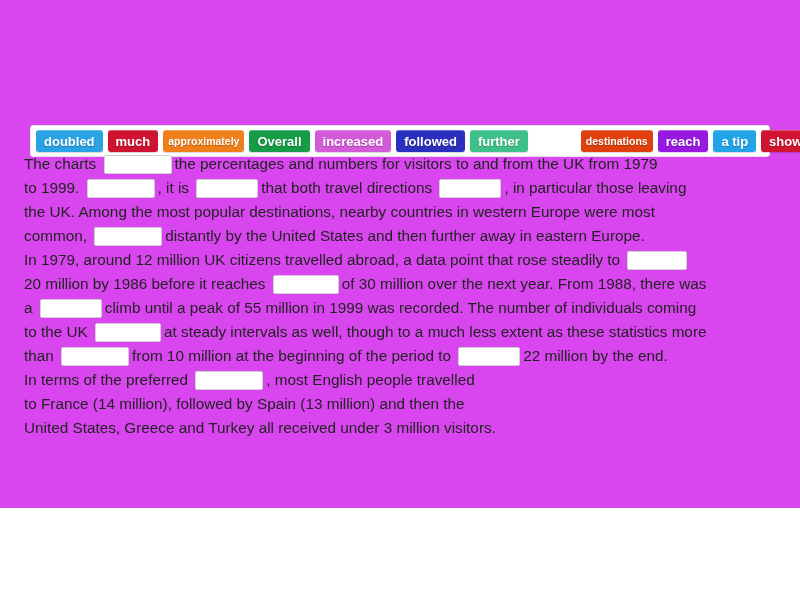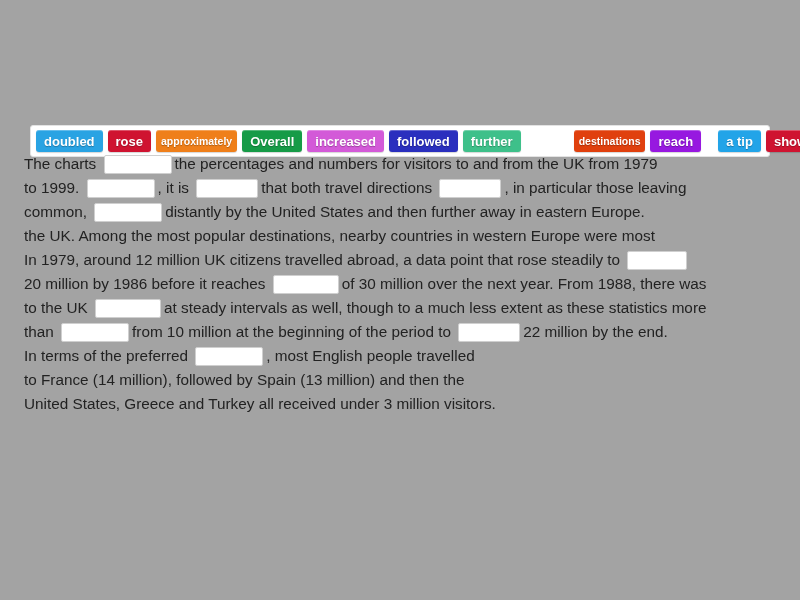--- a/index.html
+++ b/index.html
@@ -7,23 +7,23 @@
     padding: 0;
     width: 800px;
     height: 600px;
     background: #ffffff;
     font-family: "Liberation Sans", sans-serif;
   }
 
   #page {
     position: relative;
     width: 800px;
-    height: 600px;
+    height: 508px;
     overflow: hidden;
-    background: #a3a3a3;
+    background: #d946ef;
   }
 
   
   .wordbank {
     position: absolute;
     left: 30px;
     top: 125px;
     width: 740px;
     box-sizing: border-box;
     background: #ffffff;
@@ -90,40 +90,41 @@
   .blank.w3 { width: 58px; }
   .blank.w4 { width: 64px; }
 </style>
 </head>
 <body>
 
 <div id="page">
 
   <div class="wordbank" id="wordbank">
       <span class="chip" style="background: rgb(41, 163, 227);">doubled</span>
-      <span class="chip" style="background: rgb(207, 19, 48);">rose</span>
+      <span class="chip" style="background: rgb(207, 19, 48);">much</span>
       <span class="chip small" style="background: rgb(239, 127, 26);">approximately</span>
       <span class="chip" style="background: rgb(22, 155, 71);">Overall</span>
       <span class="chip" style="background: rgb(211, 90, 216);">increased</span>
       <span class="chip" style="background: rgb(42, 47, 190);">followed</span>
       <span class="chip" style="background: rgb(62, 192, 138);">further</span>
       <span class="chip small" style="background: rgb(224, 64, 14); margin-left: 48px;">destinations</span>
       <span class="chip" style="background: rgb(151, 24, 224);">reach</span>
-      <span class="chip" style="background: rgb(34, 164, 232); margin-left: 12px;">a tip</span>
+      <span class="chip" style="background: rgb(34, 164, 232);">a tip</span>
       <span class="chip" style="background: rgb(207, 19, 48);">show</span>
       <span class="chip" style="background: rgb(240, 138, 40);">consistent</span>
     </div>
 
   <div class="passage" id="passage">
       <div class="line"><span>The charts</span> <span class="blank w2"></span><span>the percentages and numbers for visitors to and from the UK from 1979</span> </div>
       <div class="line"><span>to 1999.</span> <span class="blank w2"></span><span>, it is</span> <span class="blank w1"></span><span>that both travel directions</span> <span class="blank w1"></span><span>, in particular those leaving</span> </div>
+      <div class="line"><span>the UK. Among the most popular destinations, nearby countries in western Europe were most</span> </div>
       <div class="line"><span>common,</span> <span class="blank w2"></span><span>distantly by the United States and then further away in eastern Europe.</span> </div>
-      <div class="line"><span>the UK. Among the most popular destinations, nearby countries in western Europe were most</span> </div>
       <div class="line"><span>In 1979, around 12 million UK citizens travelled abroad, a data point that rose steadily to</span> <span class="blank w3"></span></div>
       <div class="line"><span>20 million by 1986 before it reaches</span> <span class="blank w4"></span><span>of 30 million over the next year. From 1988, there was</span> </div>
+      <div class="line"><span>a</span> <span class="blank w1"></span><span>climb until a peak of 55 million in 1999 was recorded. The number of individuals coming</span> </div>
       <div class="line"><span>to the UK</span> <span class="blank w4"></span><span>at steady intervals as well, though to a much less extent as these statistics more</span> </div>
       <div class="line"><span>than</span> <span class="blank w2"></span><span>from 10 million at the beginning of the period to</span> <span class="blank w1"></span><span>22 million by the end.</span> </div>
       <div class="line"><span>In terms of the preferred</span> <span class="blank w2"></span><span>, most English people travelled</span> </div>
       <div class="line"><span>to France (14 million), followed by Spain (13 million) and then the</span> </div>
       <div class="line"><span>United States, Greece and Turkey all received under 3 million visitors.</span> </div>
     </div>
 
 </div>
 
 </body></html>

